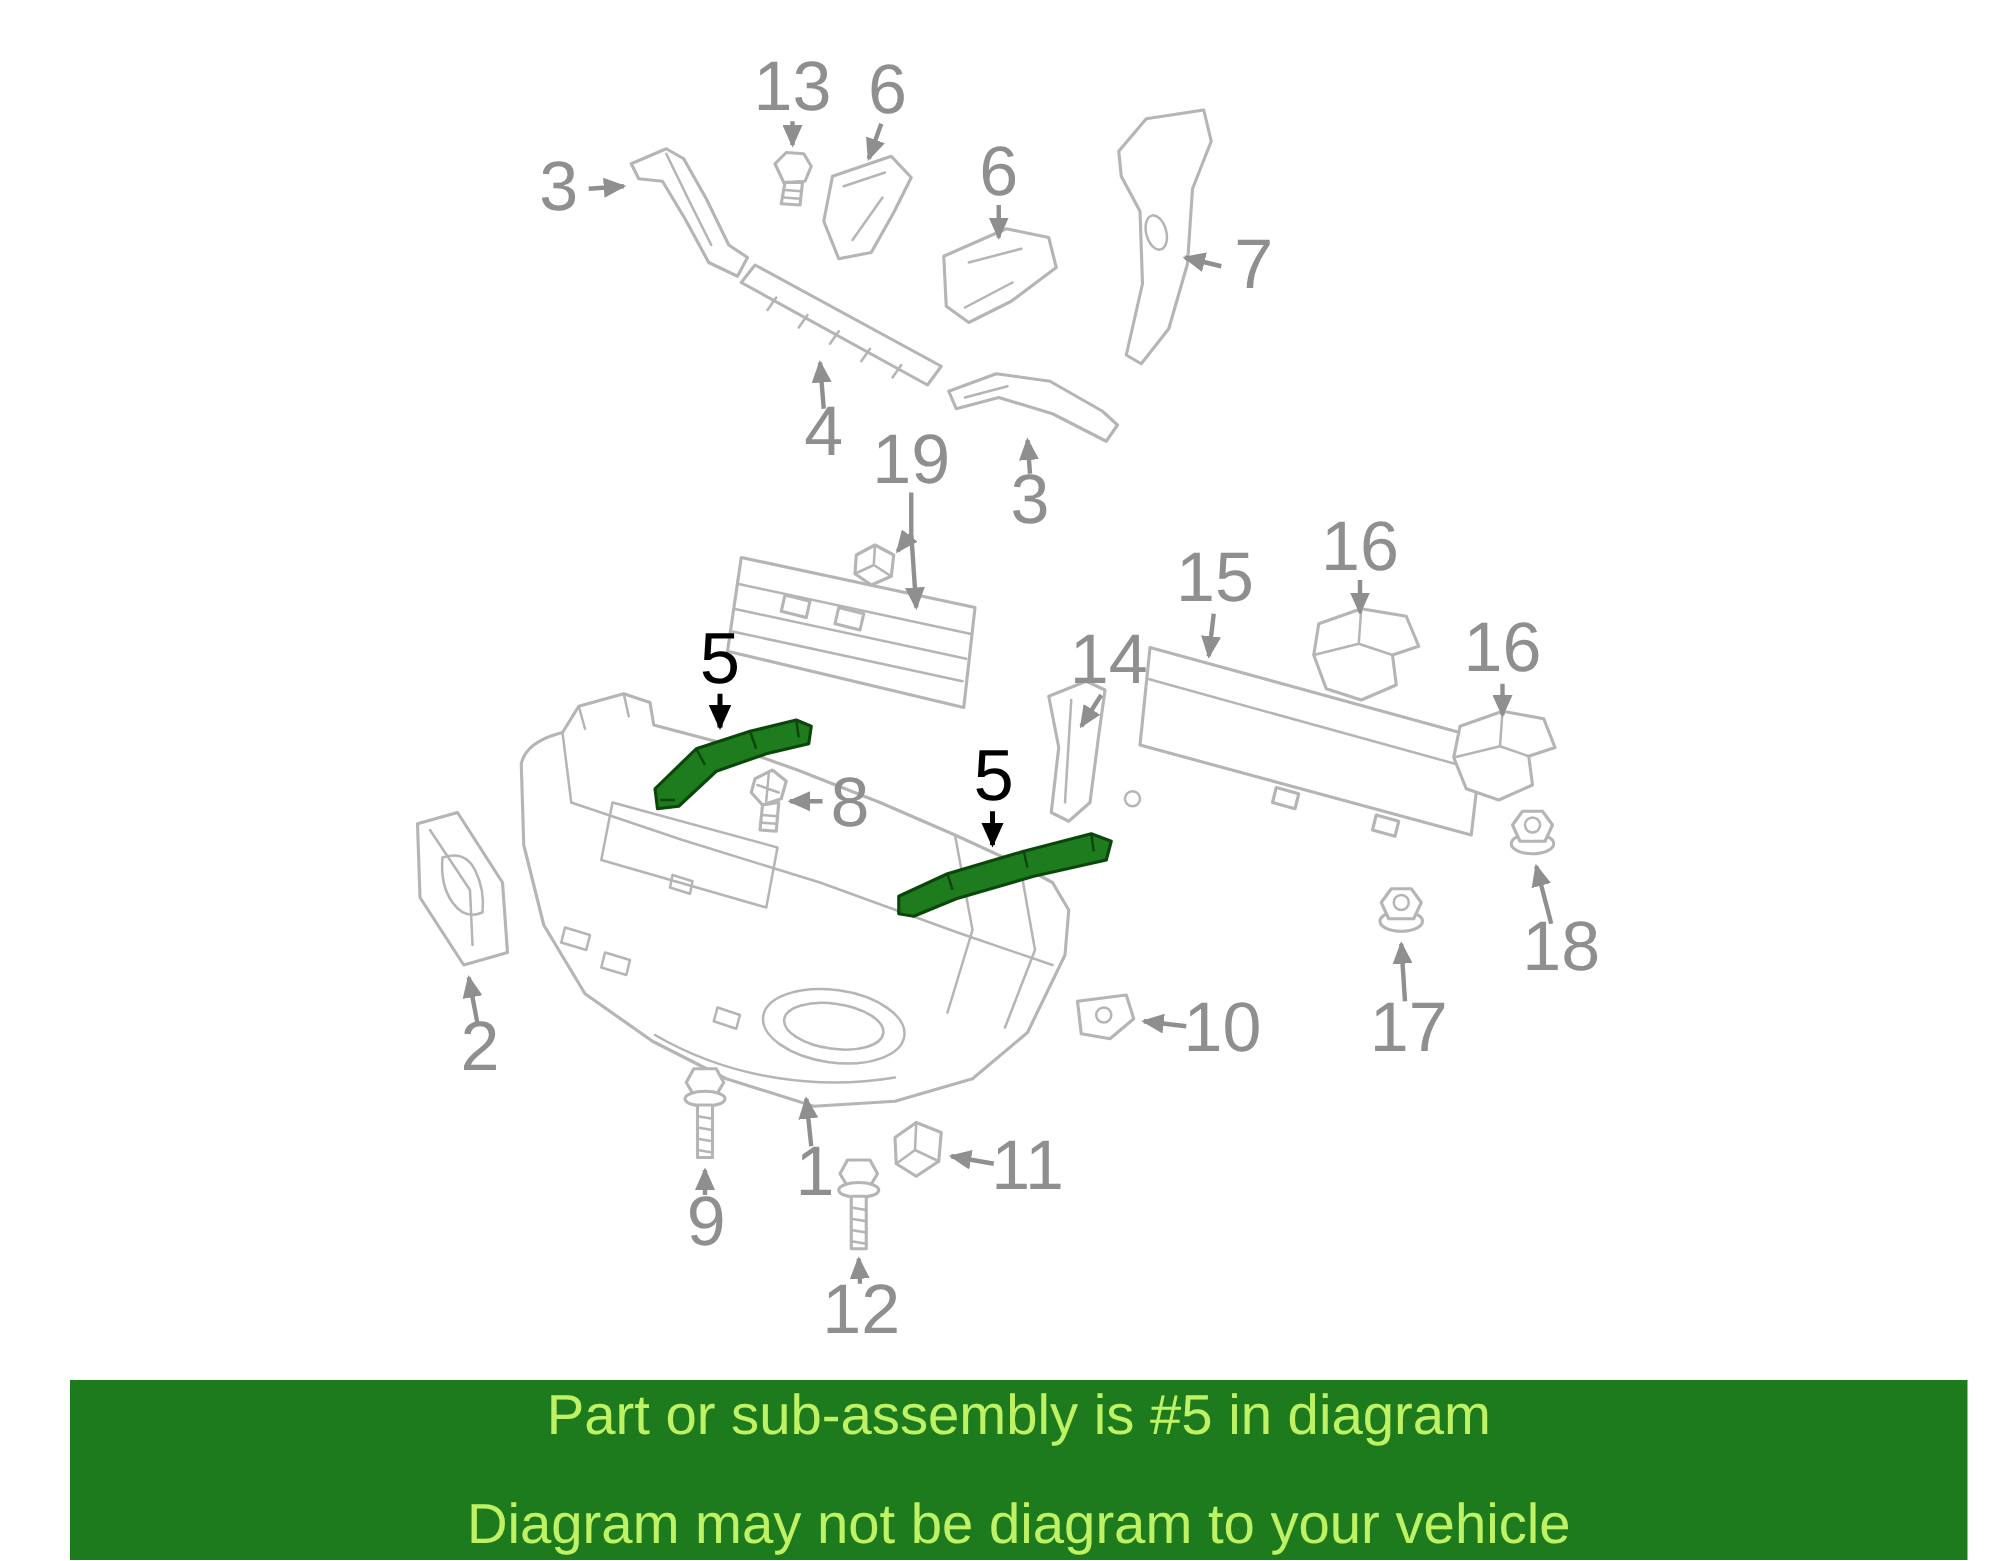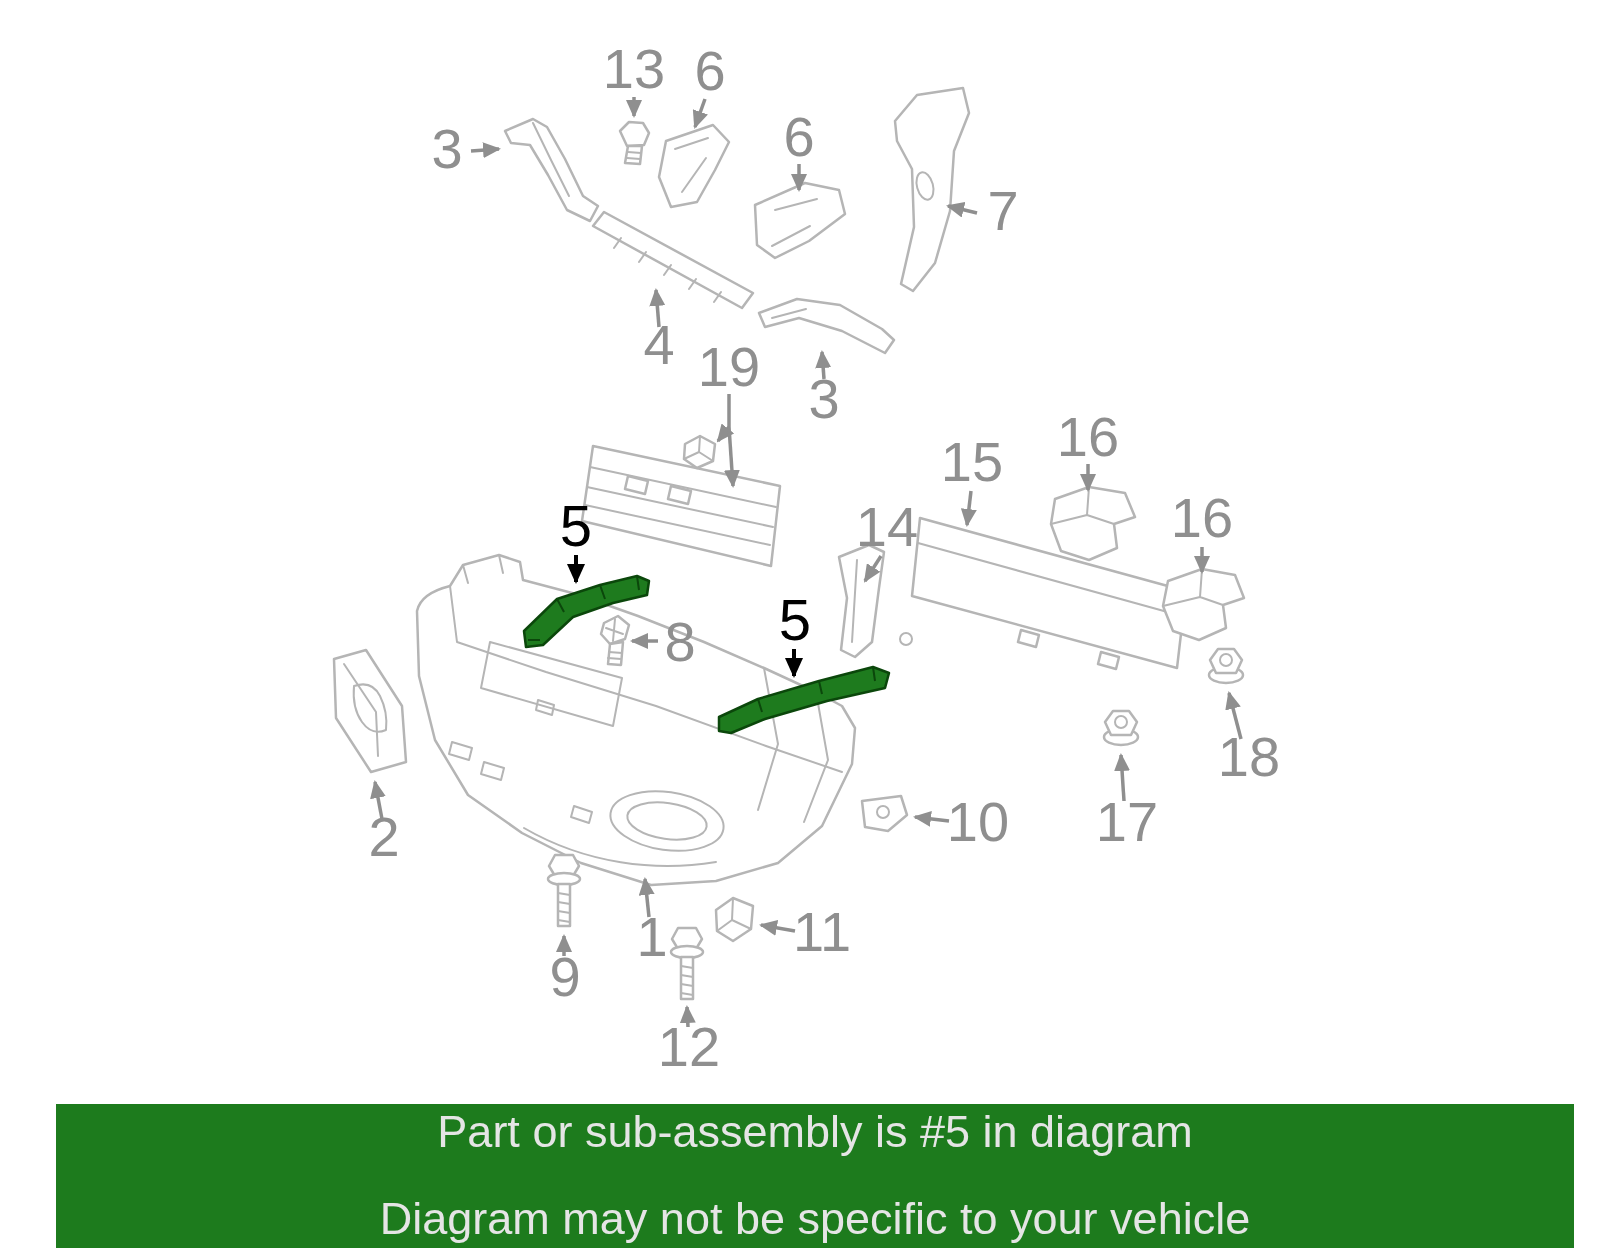--- a/index.html
+++ b/index.html
@@ -9,21 +9,21 @@
   .part{fill:#ffffff;stroke:#b5b5b5;stroke-width:2.5;stroke-linejoin:round;stroke-linecap:round;}
   .part-line{fill:none;stroke:#b5b5b5;stroke-width:2;stroke-linejoin:round;stroke-linecap:round;}
   .hl{stroke:#0b470b;stroke-width:2.5;stroke-linejoin:round;}
   .hl-line{fill:none;stroke:#0b470b;stroke-width:2;}
   .leader{stroke:#8f8f8f;stroke-width:3.5;fill:none;}
   .leader-black{stroke:#000000;stroke-width:4;fill:none;}
   .callout{fill:#8f8f8f;font-family:"Liberation Sans",sans-serif;font-size:56px;text-anchor:middle;}
   .callout-black{fill:#000000;font-size:58px;}
   .banner{position:absolute;left:40px;top:1104px;width:1518px;height:144px;background:#1d7b1d;
           display:flex;flex-direction:column;justify-content:center;align-items:center;
-          color:#e5e5e5;font-size:45px;line-height:1.22;text-align:center;gap:32px;}
+          color:#bef264;font-size:45px;line-height:1.22;text-align:center;gap:32px;}
 </style>
 </head>
 <body>
 
 <div class="stage">
 
 <svg width="1600" height="1103" viewBox="0 0 1600 1103">
   <defs>
     <marker id="ah-g" markerUnits="userSpaceOnUse" markerWidth="18" markerHeight="16" refX="16" refY="8" orient="auto">
       <path d="M0,0 L18,8 L0,16 Z" fill="#8f8f8f"></path>
@@ -225,16 +225,16 @@
     <text class="callout" x="368" y="856">2</text>
     <text class="callout" x="636" y="956">1</text>
     <text class="callout" x="806" y="951">11</text>
     <text class="callout" x="549" y="996">9</text>
     <text class="callout" x="673" y="1066">12</text>
   </g>
 </svg>
 
 <div class="banner">
   <div>Part or sub-assembly is #5 in diagram</div>
-  <div>Diagram may not be specific to your vehicle</div>
+  <div>Diagram may not be diagram to your vehicle</div>
 </div>
 
 </div>
 
 </body></html>

